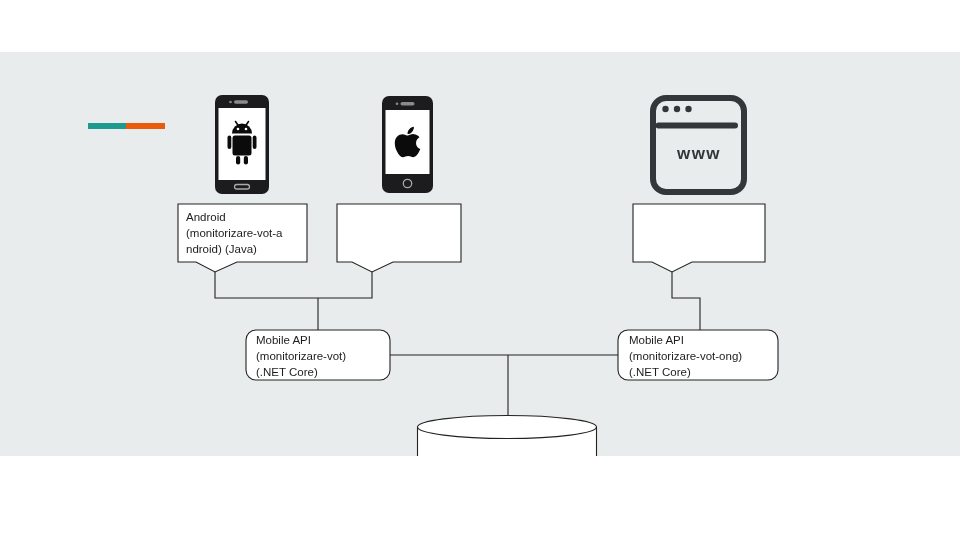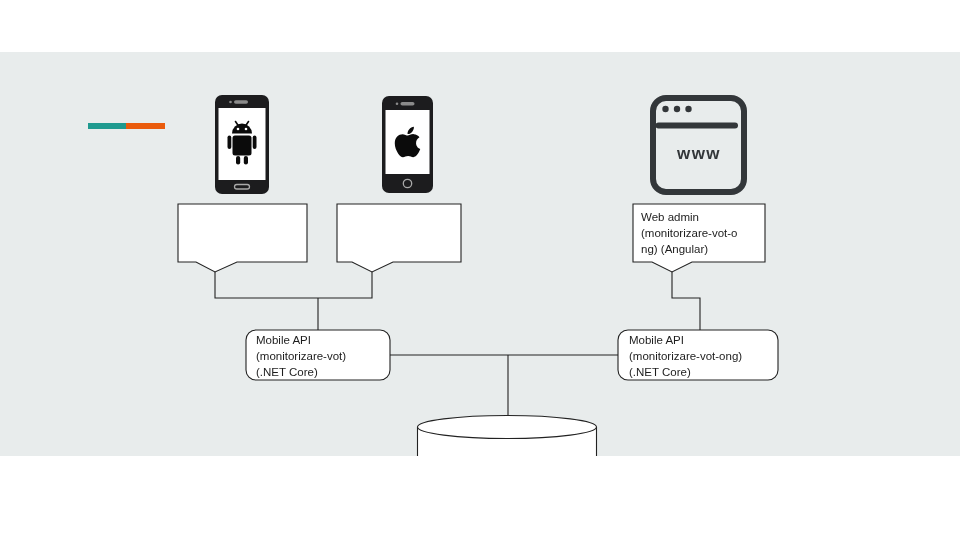--- a/index.html
+++ b/index.html
@@ -95,23 +95,23 @@
 
   <svg class="icon" style="left:650px;top:95px" width="98" height="101" viewBox="0 0 98 101">
     <rect class="browser-stroke" x="3" y="3" width="91" height="94" rx="13"></rect>
     <circle class="browser-fill" cx="15.5" cy="14" r="3.2"></circle>
     <circle class="browser-fill" cx="27" cy="14" r="3.2"></circle>
     <circle class="browser-fill" cx="38.5" cy="14" r="3.2"></circle>
     <line class="browser-stroke" x1="8.5" y1="30.5" x2="85" y2="30.5"></line>
     <text class="www-text" x="49" y="64" text-anchor="middle">www</text>
   </svg>
 
-  <div class="node-label" style="left:641px;top:209px;width:120px">Web admin
-(monitorizare-vot-o
-ng) (Angular)</div>
+  <div class="node-label" style="left:186px;top:209px;width:116px">Android
+(monitorizare-vot-a
+ndroid) (Java)</div>
   <div class="node-label" style="left:256px;top:332px;width:130px">Mobile API
 (monitorizare-vot)
 (.NET Core)</div>
   <div class="node-label" style="left:629px;top:332px;width:146px">Mobile API
 (monitorizare-vot-ong)
 (.NET Core)</div>
 
 </div>
 
 </body></html>

